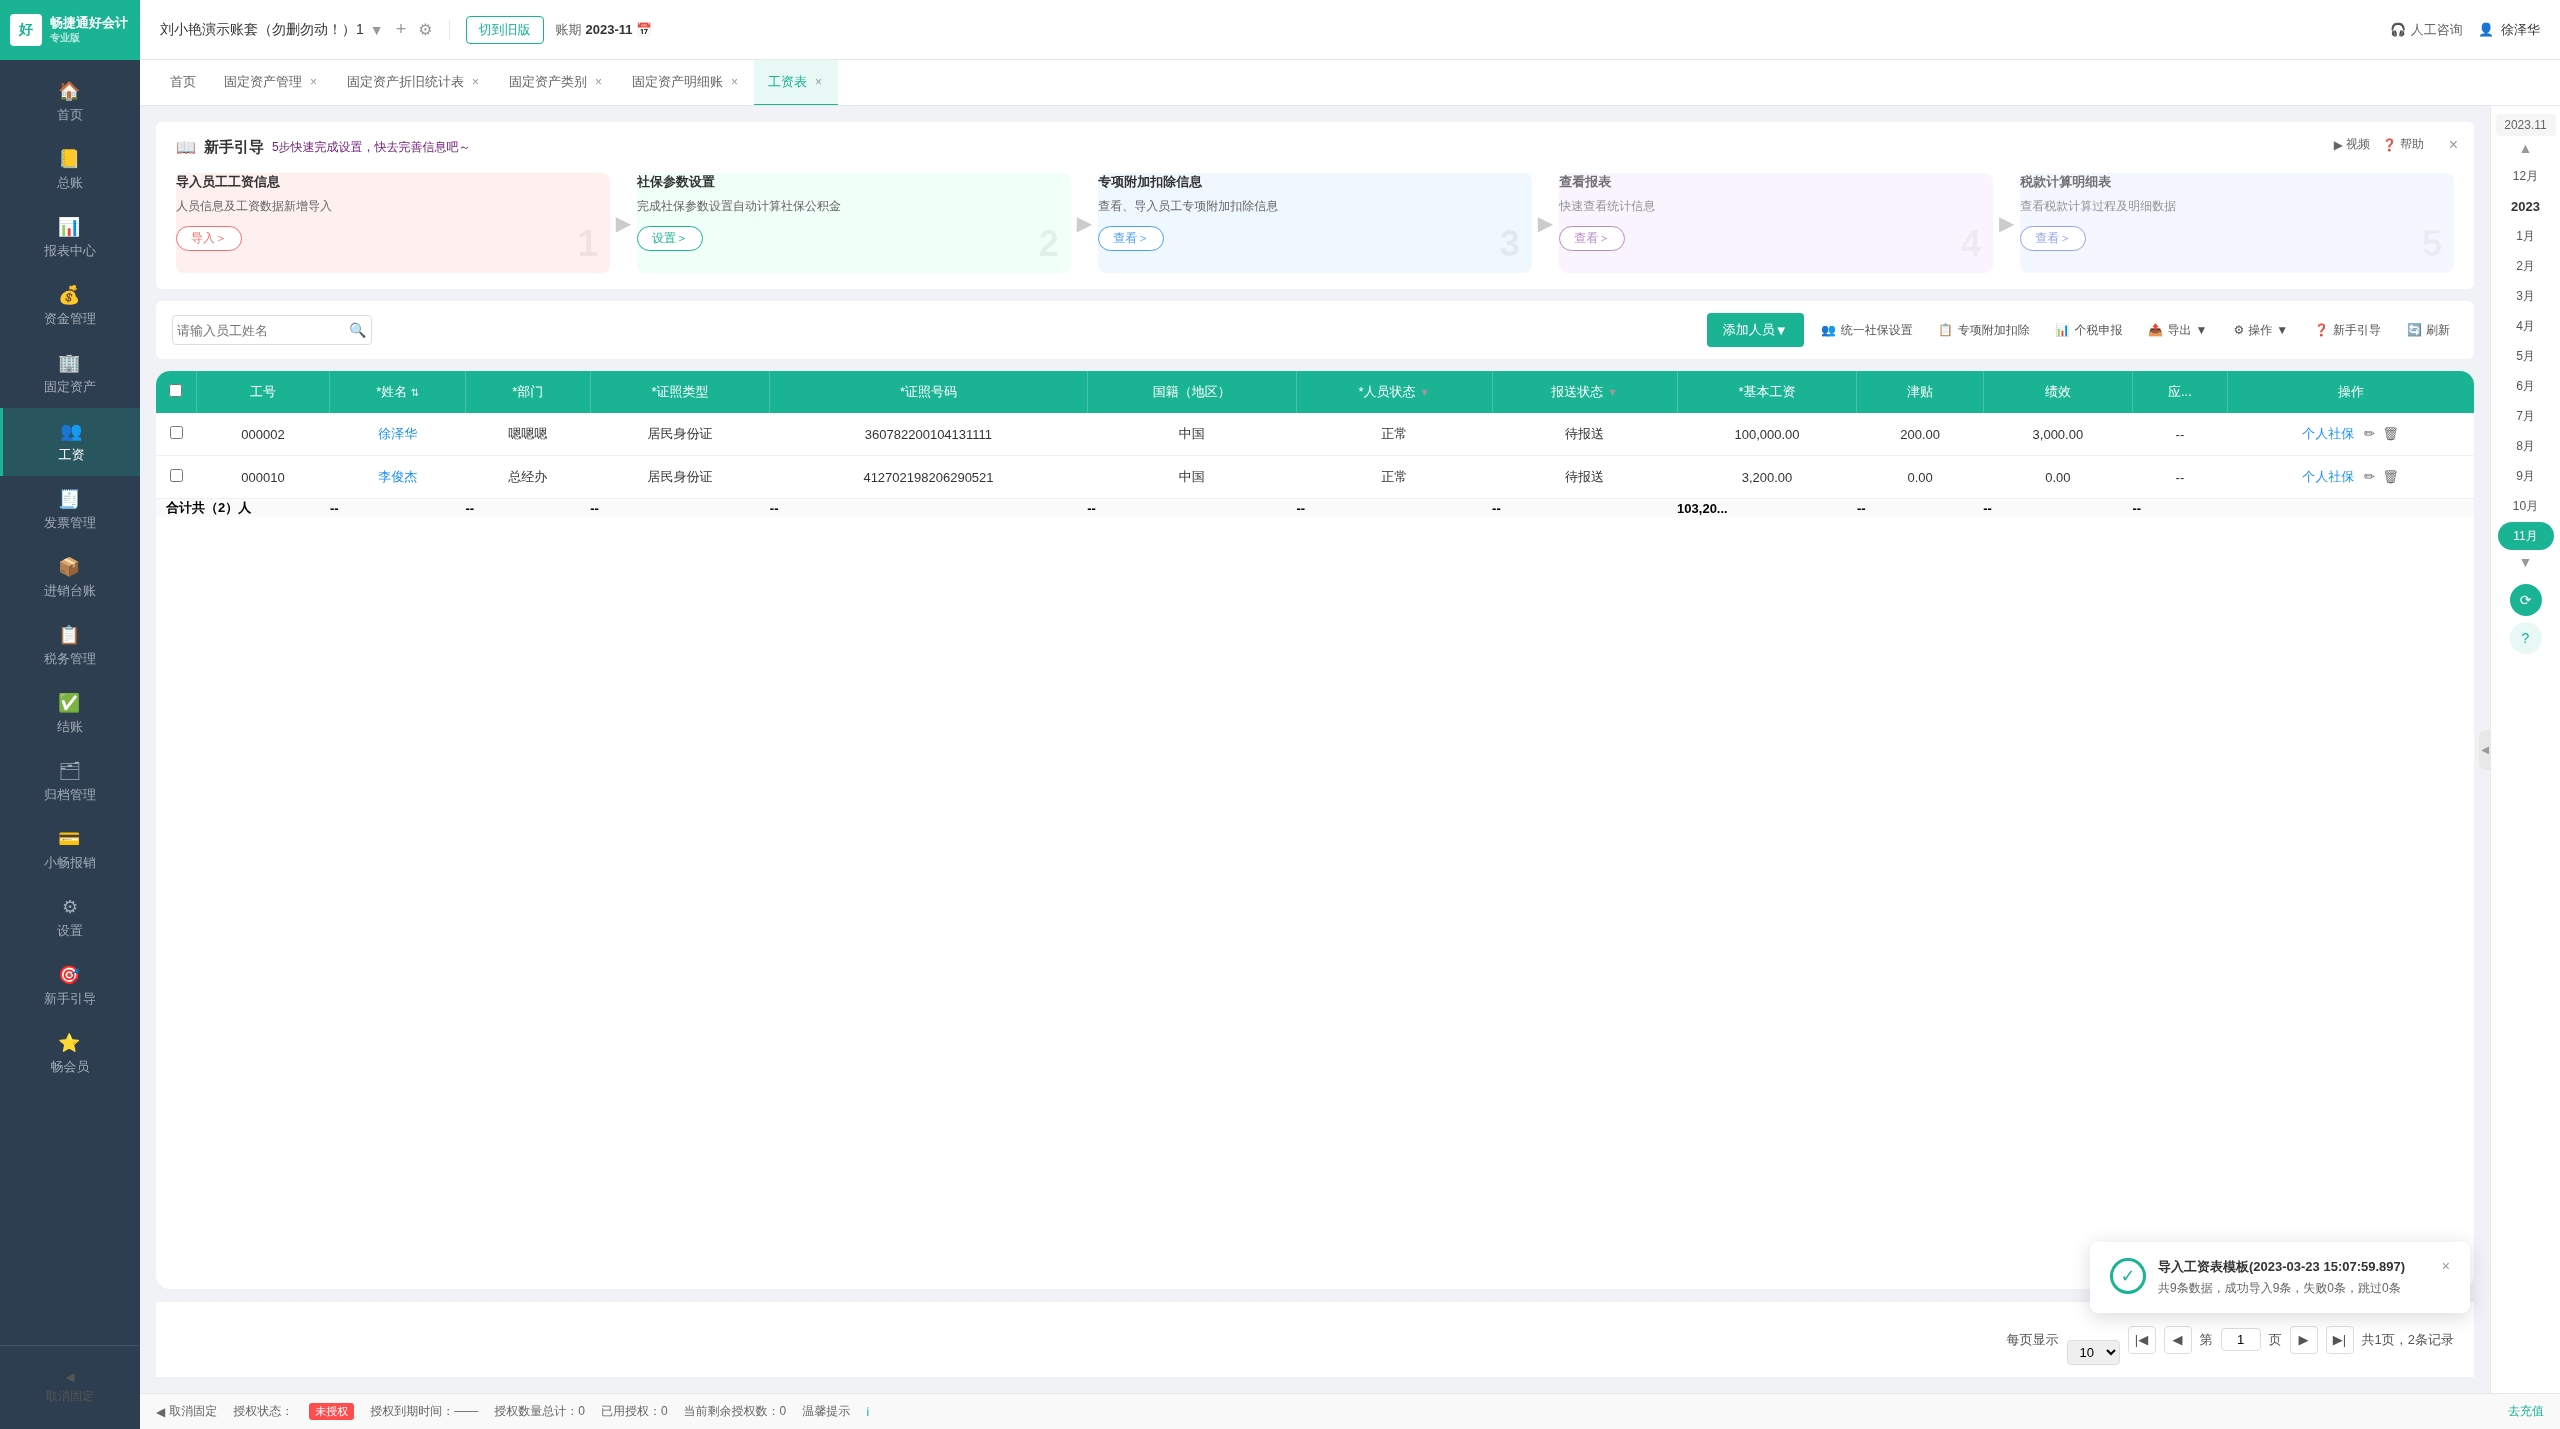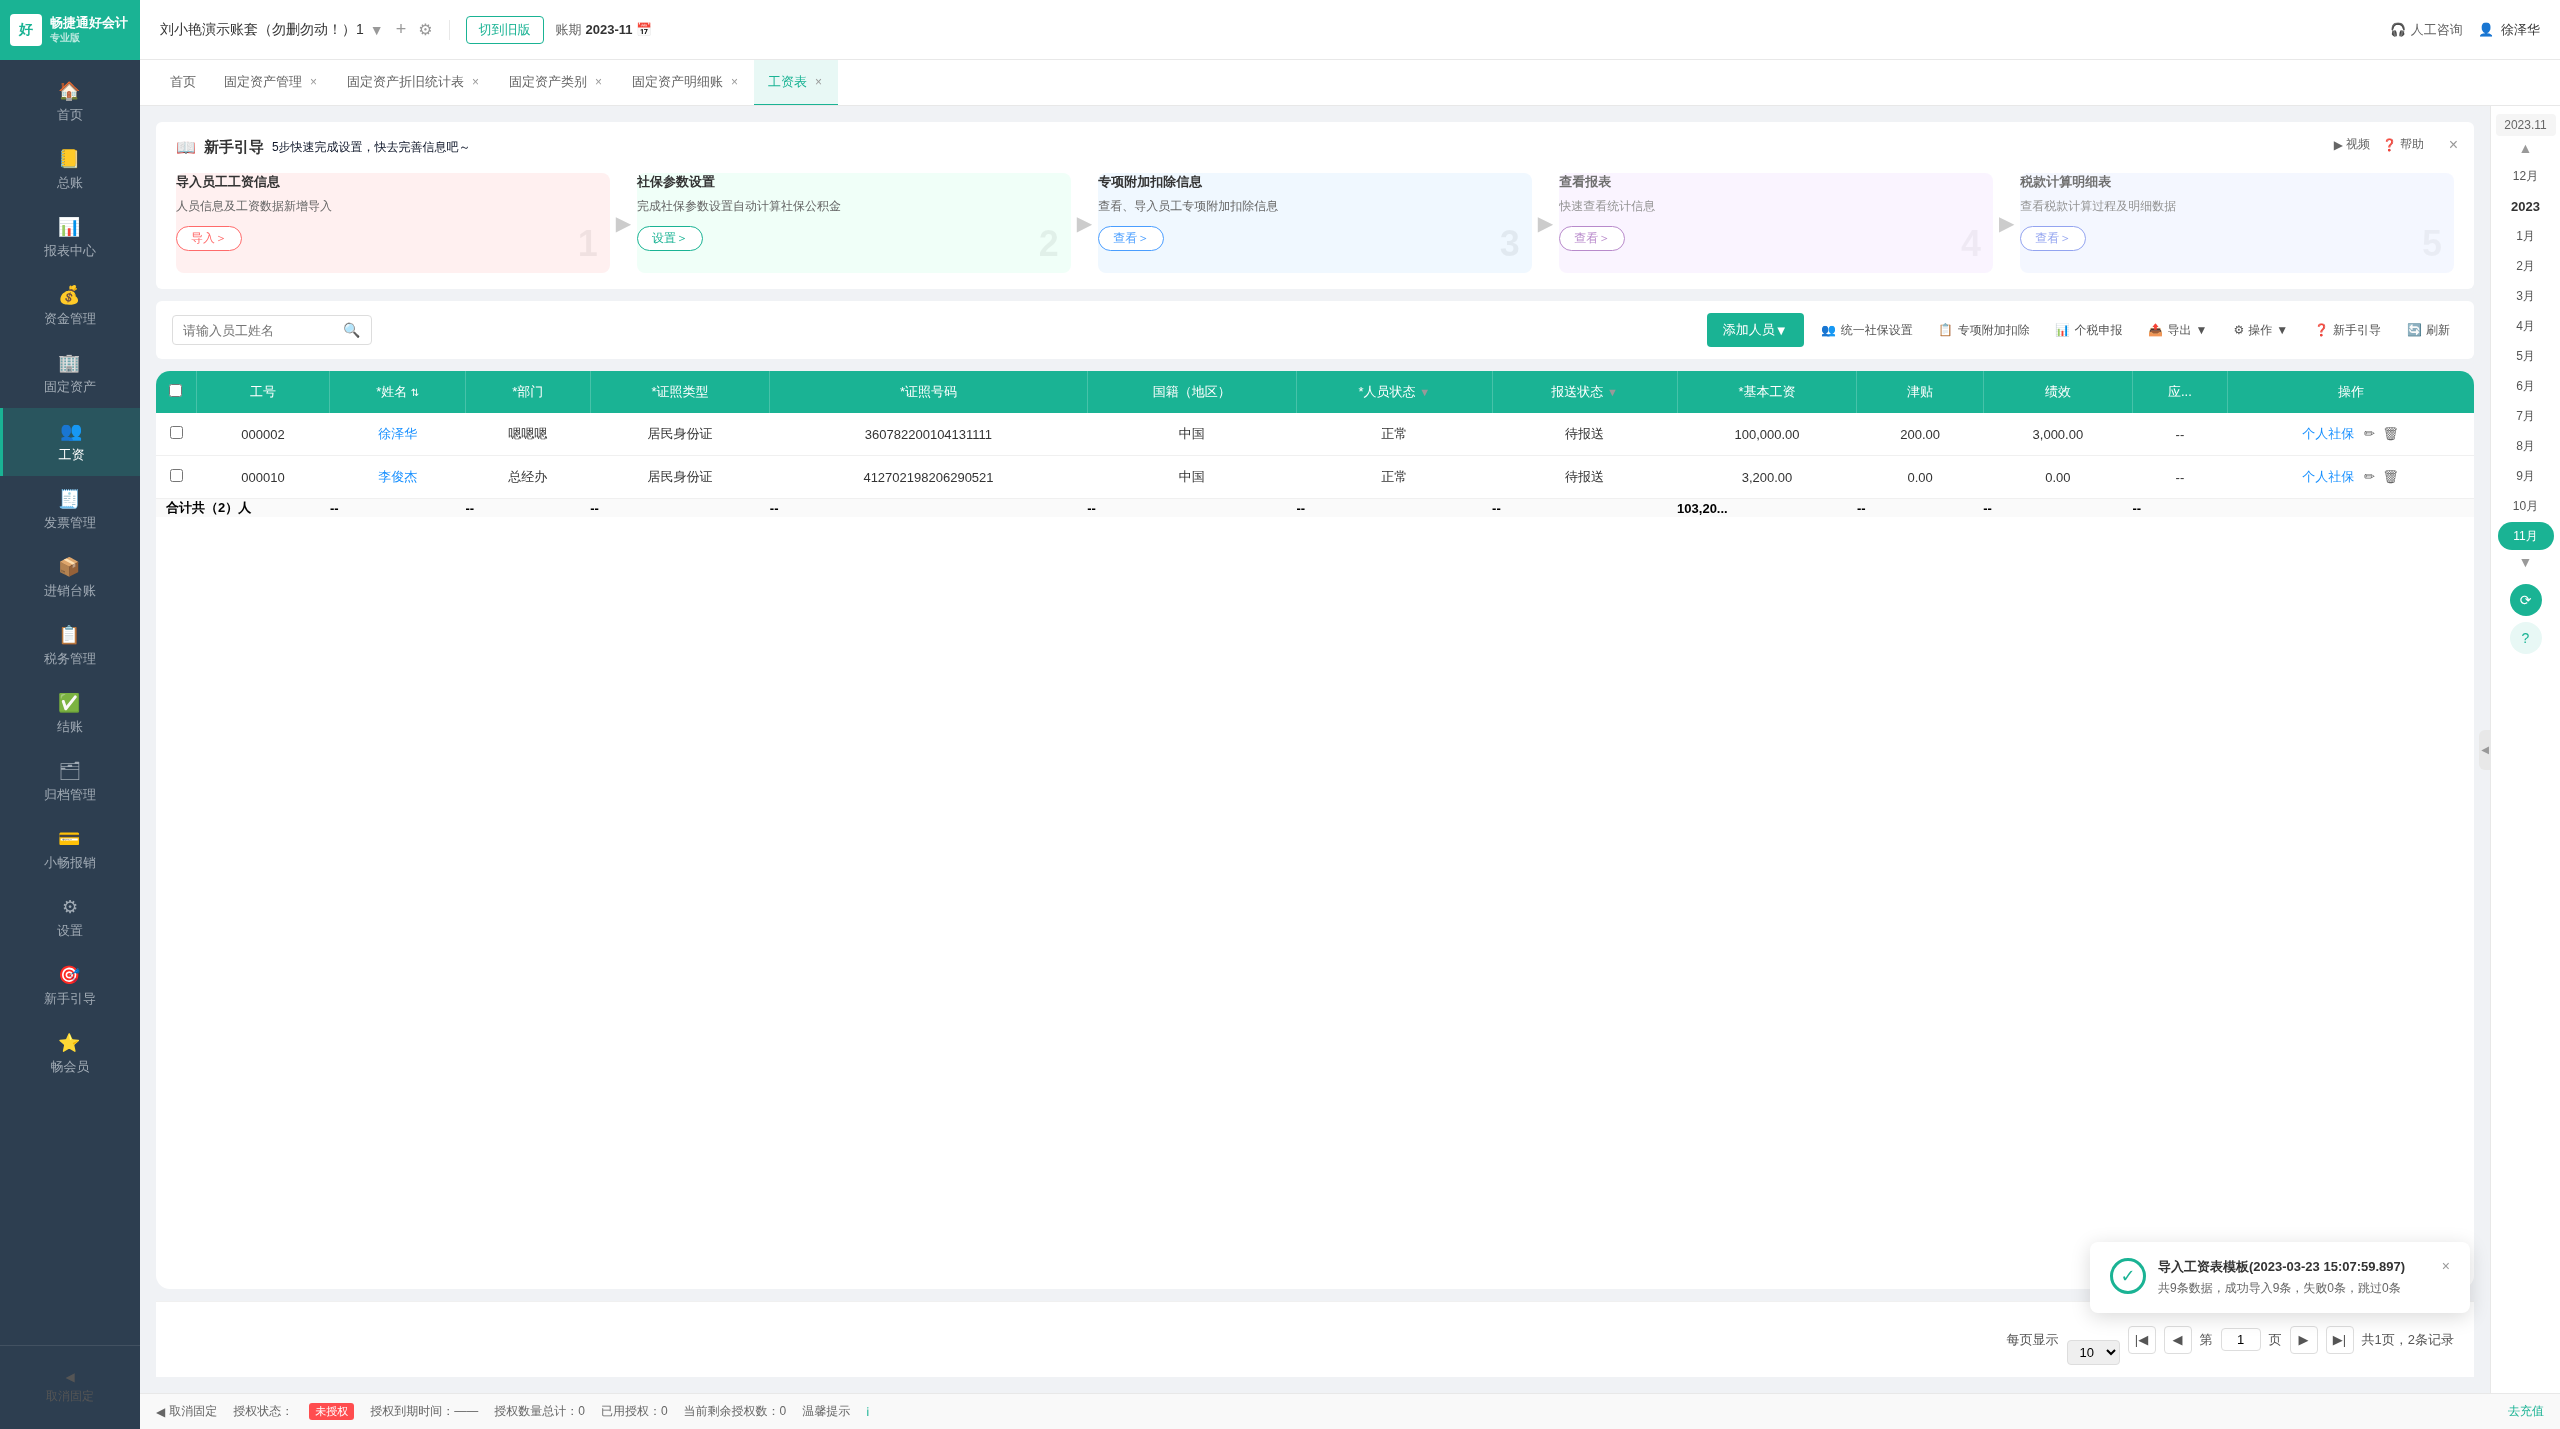--- a/index.html
+++ b/index.html
@@ -166,21 +166,21 @@
       margin-bottom: 16px;
     }
     .newbie-guide-title {
       font-size: 15px;
       font-weight: bold;
       color: #333;
       display: flex;
       align-items: center;
       gap: 6px;
     }
-    .newbie-guide-sub { font-size: 12px; color: #0f172a; }
+    .newbie-guide-sub { font-size: 12px; color: #701a75; }
     .guide-close { position: absolute; top: 14px; right: 16px; cursor: pointer; color: #999; font-size: 16px; }
     .guide-links { position: absolute; top: 14px; right: 50px; display: flex; gap: 12px; }
     .guide-link { font-size: 12px; color: #666; display: flex; align-items: center; gap: 3px; cursor: pointer; }
 
     .guide-steps {
       display: flex;
       align-items: stretch;
       gap: 0;
     }
     .guide-step {
@@ -230,21 +230,21 @@
       padding: 12px 16px;
       display: flex;
       align-items: center;
       gap: 12px;
     }
     .search-box {
       display: flex;
       align-items: center;
       border: 1px solid #ddd;
       border-radius: 4px;
-      padding: 6px 10px;
+      padding: 6px 4px;
       width: 200px;
       gap: 6px;
     }
     .search-box input {
       border: none;
       outline: none;
       font-size: 13px;
       color: #333;
       width: 100%;
     }

